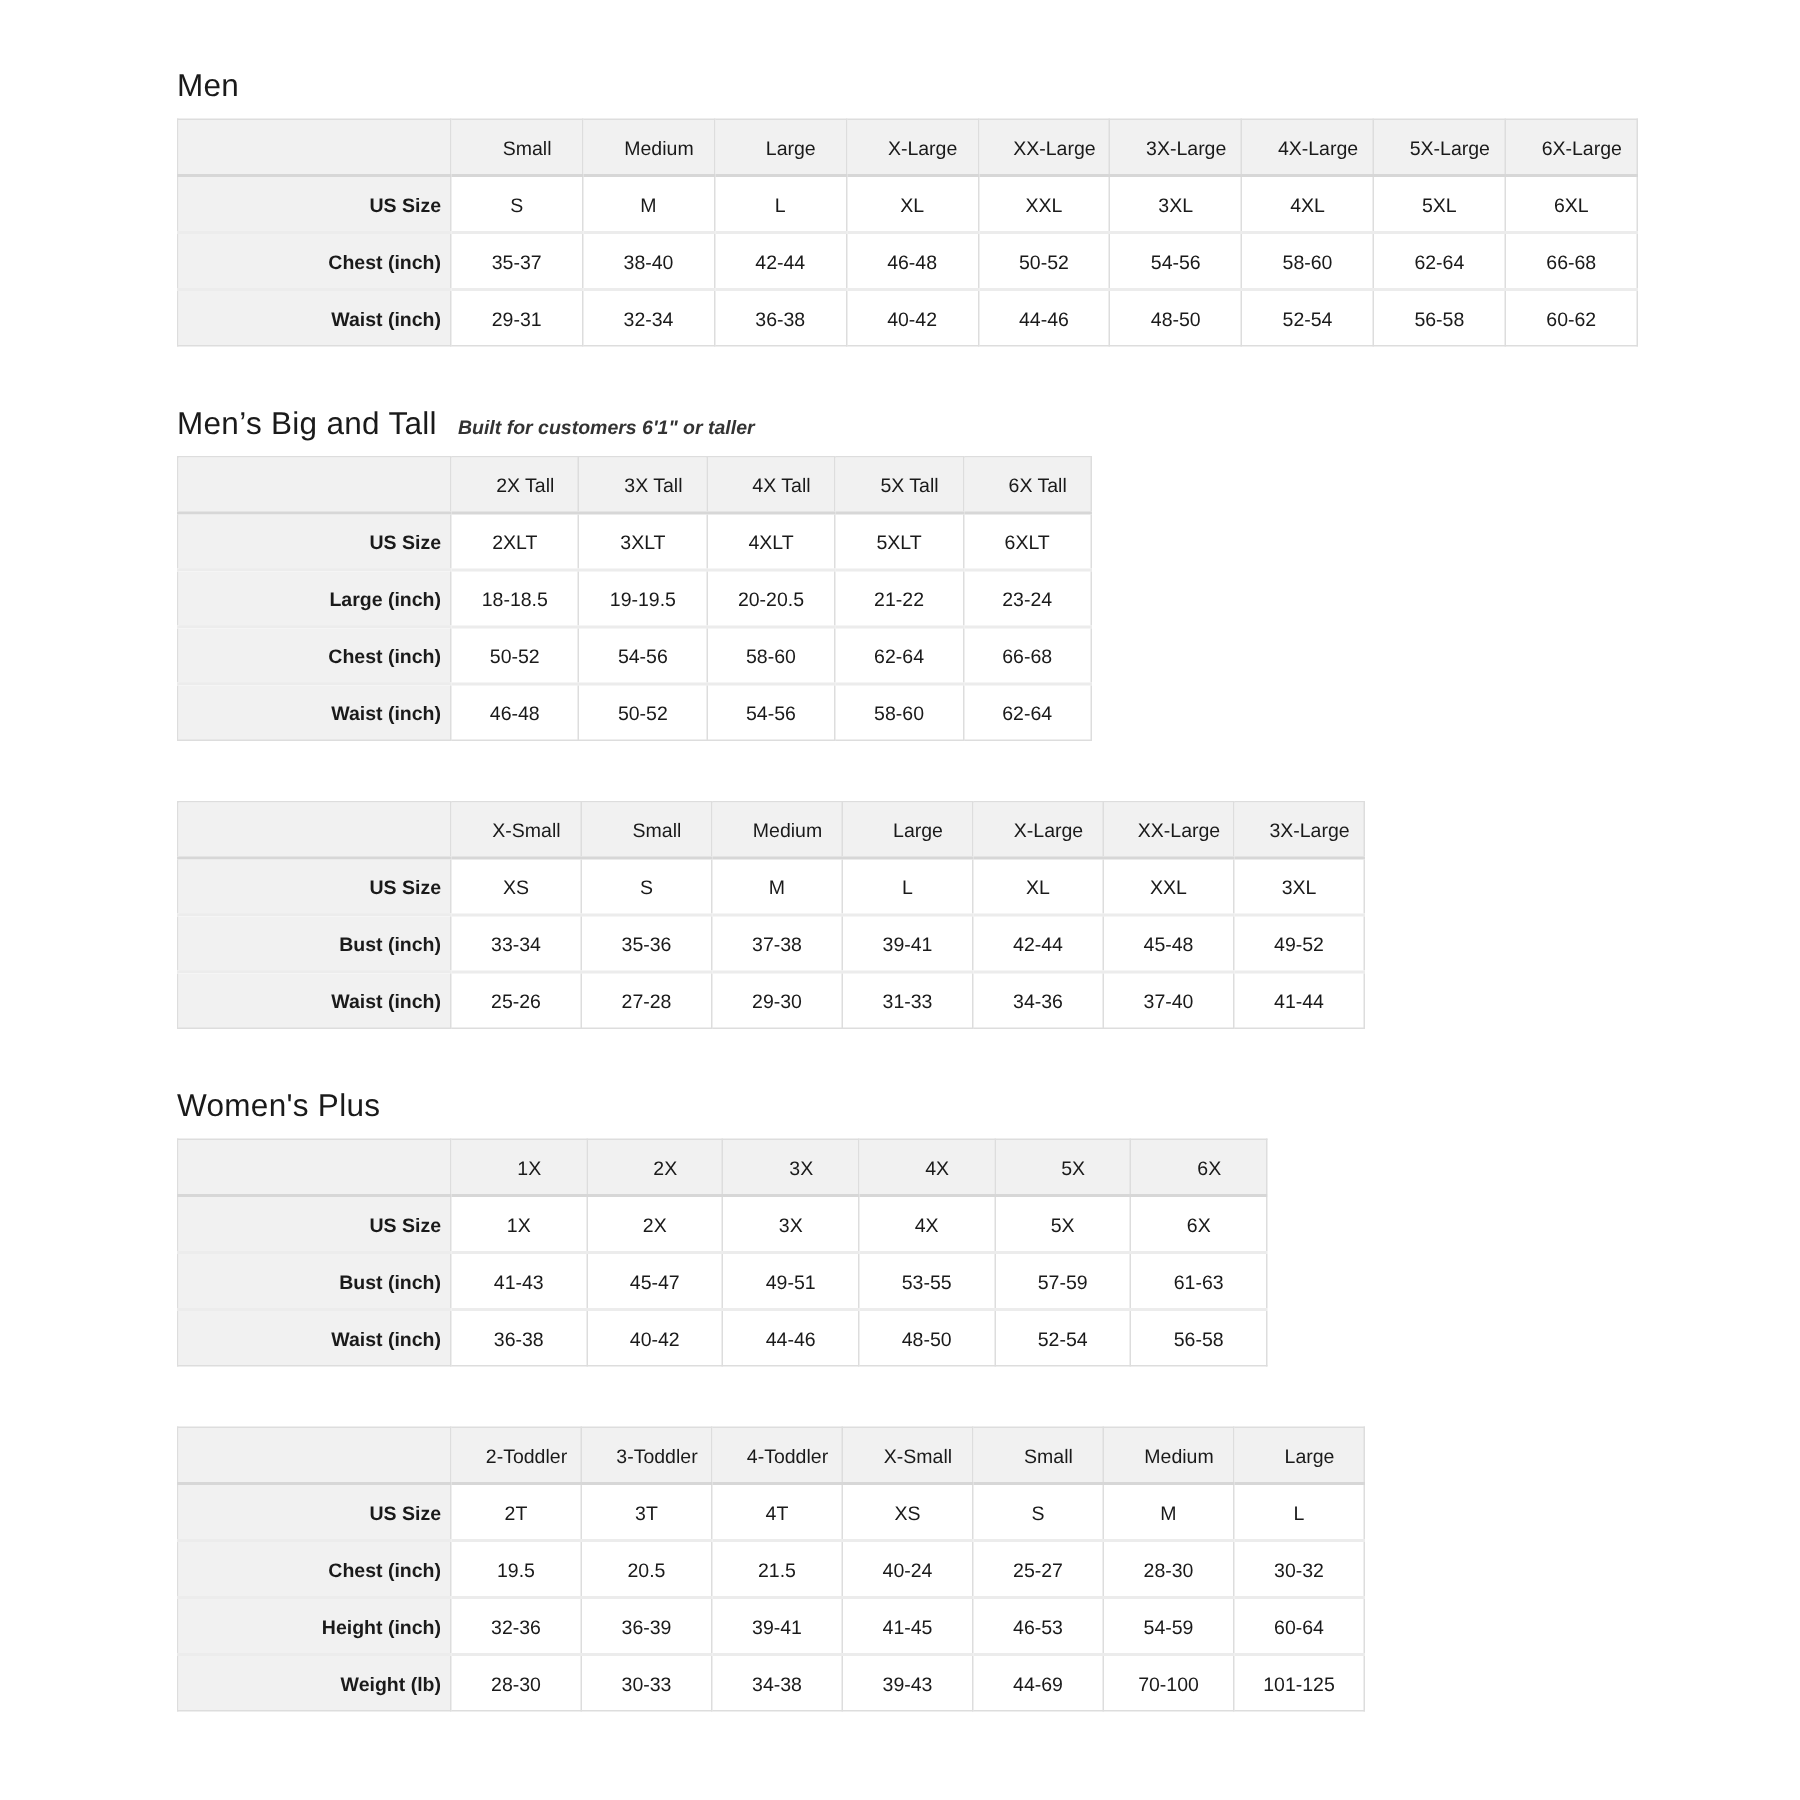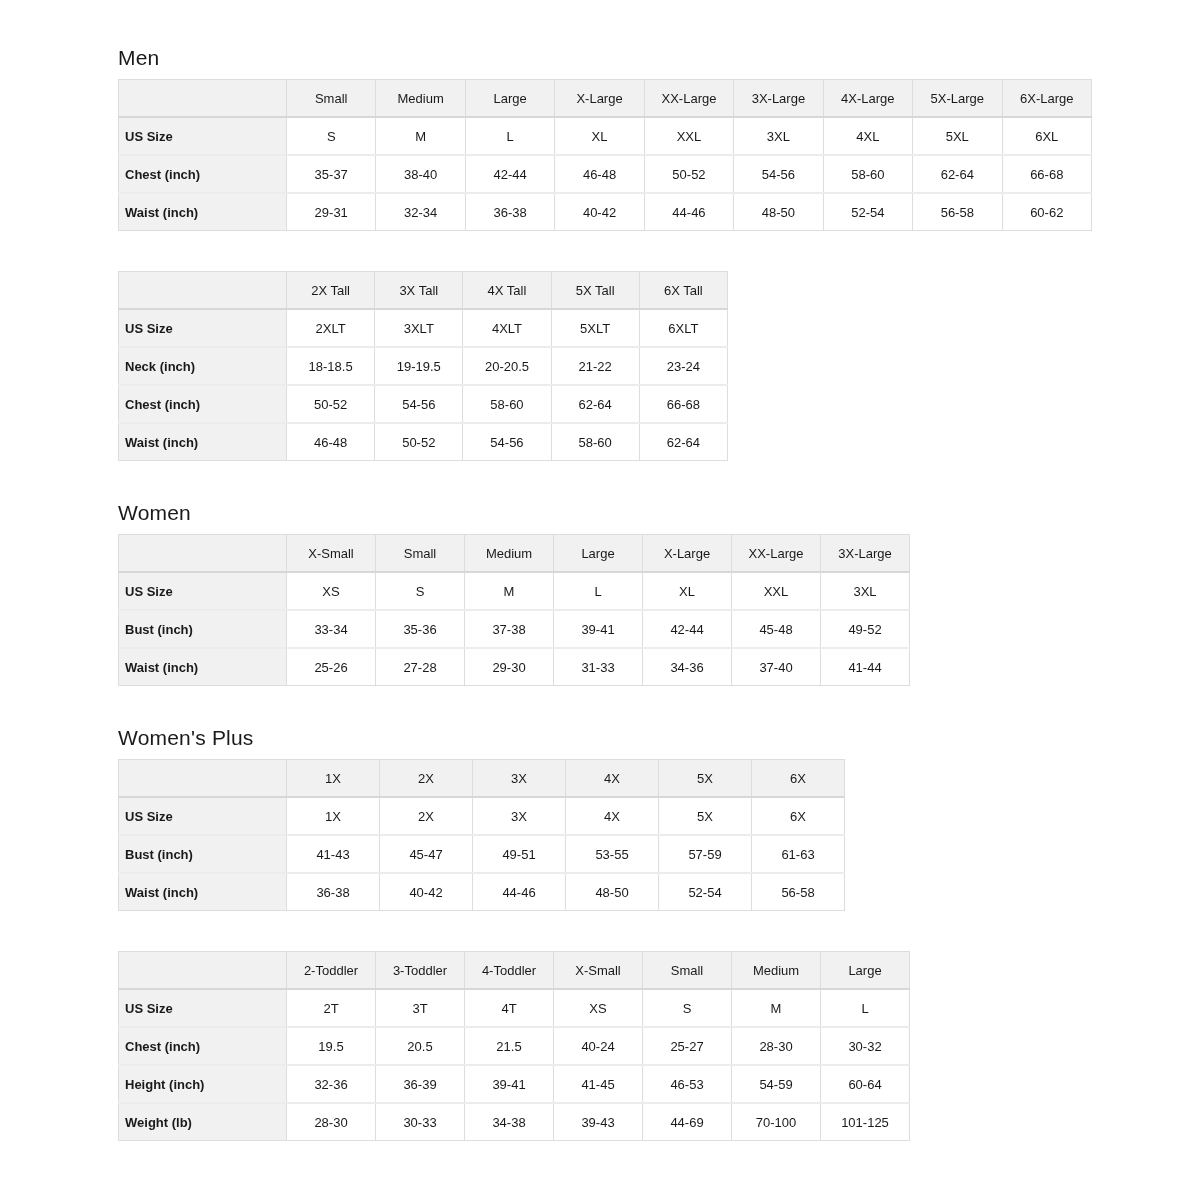--- a/index.html
+++ b/index.html
@@ -50,25 +50,26 @@
     text-align: center;
     vertical-align: middle;
     color: #1a1a1a;
     overflow: hidden;
     white-space: nowrap;
   }
   .size-table thead th {
     background: #f1f1f1;
     font-weight: 400;
     border-bottom: 2px solid #d7d7d7;
+    padding-left: 20px;
   }
   .size-table th.label-col {
     width: 155px;
     background: #f1f1f1;
-    text-align: left;
+    text-align: right;
     font-weight: 700;
   }
   .size-table tbody tr:not(:last-child) th,
   .size-table tbody tr:not(:last-child) td {
     border-bottom: 2px solid #ececec;
   }
   .size-table td { background: #ffffff; font-weight: 400; }
 </style>
 </head>
 <body>
@@ -128,20 +129,24 @@
               <td>44-46</td>
               <td>48-50</td>
               <td>52-54</td>
               <td>56-58</td>
               <td>60-62</td>
             </tr>
           </tbody>
         </table>
       </section>
       <section class="chart-section">
+        <div class="title-row">
+          <h2 class="section-title">Men’s Big and Tall</h2>
+          <span class="section-subtitle">Built for customers 6'1" or taller</span>
+        </div>
         <table class="size-table" style="width: 610px;">
           <thead>
             <tr>
               <th class="label-col"></th>
               <th>2X Tall</th>
               <th>3X Tall</th>
               <th>4X Tall</th>
               <th>5X Tall</th>
               <th>6X Tall</th>
             </tr>
@@ -149,21 +154,21 @@
           <tbody>
             <tr>
               <th class="label-col">US Size</th>
               <td>2XLT</td>
               <td>3XLT</td>
               <td>4XLT</td>
               <td>5XLT</td>
               <td>6XLT</td>
             </tr>
             <tr>
-              <th class="label-col">Neck (inch)</th>
+              <th class="label-col">Large (inch)</th>
               <td>18-18.5</td>
               <td>19-19.5</td>
               <td>20-20.5</td>
               <td>21-22</td>
               <td>23-24</td>
             </tr>
             <tr>
               <th class="label-col">Chest (inch)</th>
               <td>50-52</td>
               <td>54-56</td>
@@ -176,23 +181,20 @@
               <td>46-48</td>
               <td>50-52</td>
               <td>54-56</td>
               <td>58-60</td>
               <td>62-64</td>
             </tr>
           </tbody>
         </table>
       </section>
       <section class="chart-section">
-        <div class="title-row">
-          <h2 class="section-title">Women</h2>
-        </div>
         <table class="size-table" style="width: 792px;">
           <thead>
             <tr>
               <th class="label-col"></th>
               <th>X-Small</th>
               <th>Small</th>
               <th>Medium</th>
               <th>Large</th>
               <th>X-Large</th>
               <th>XX-Large</th>

